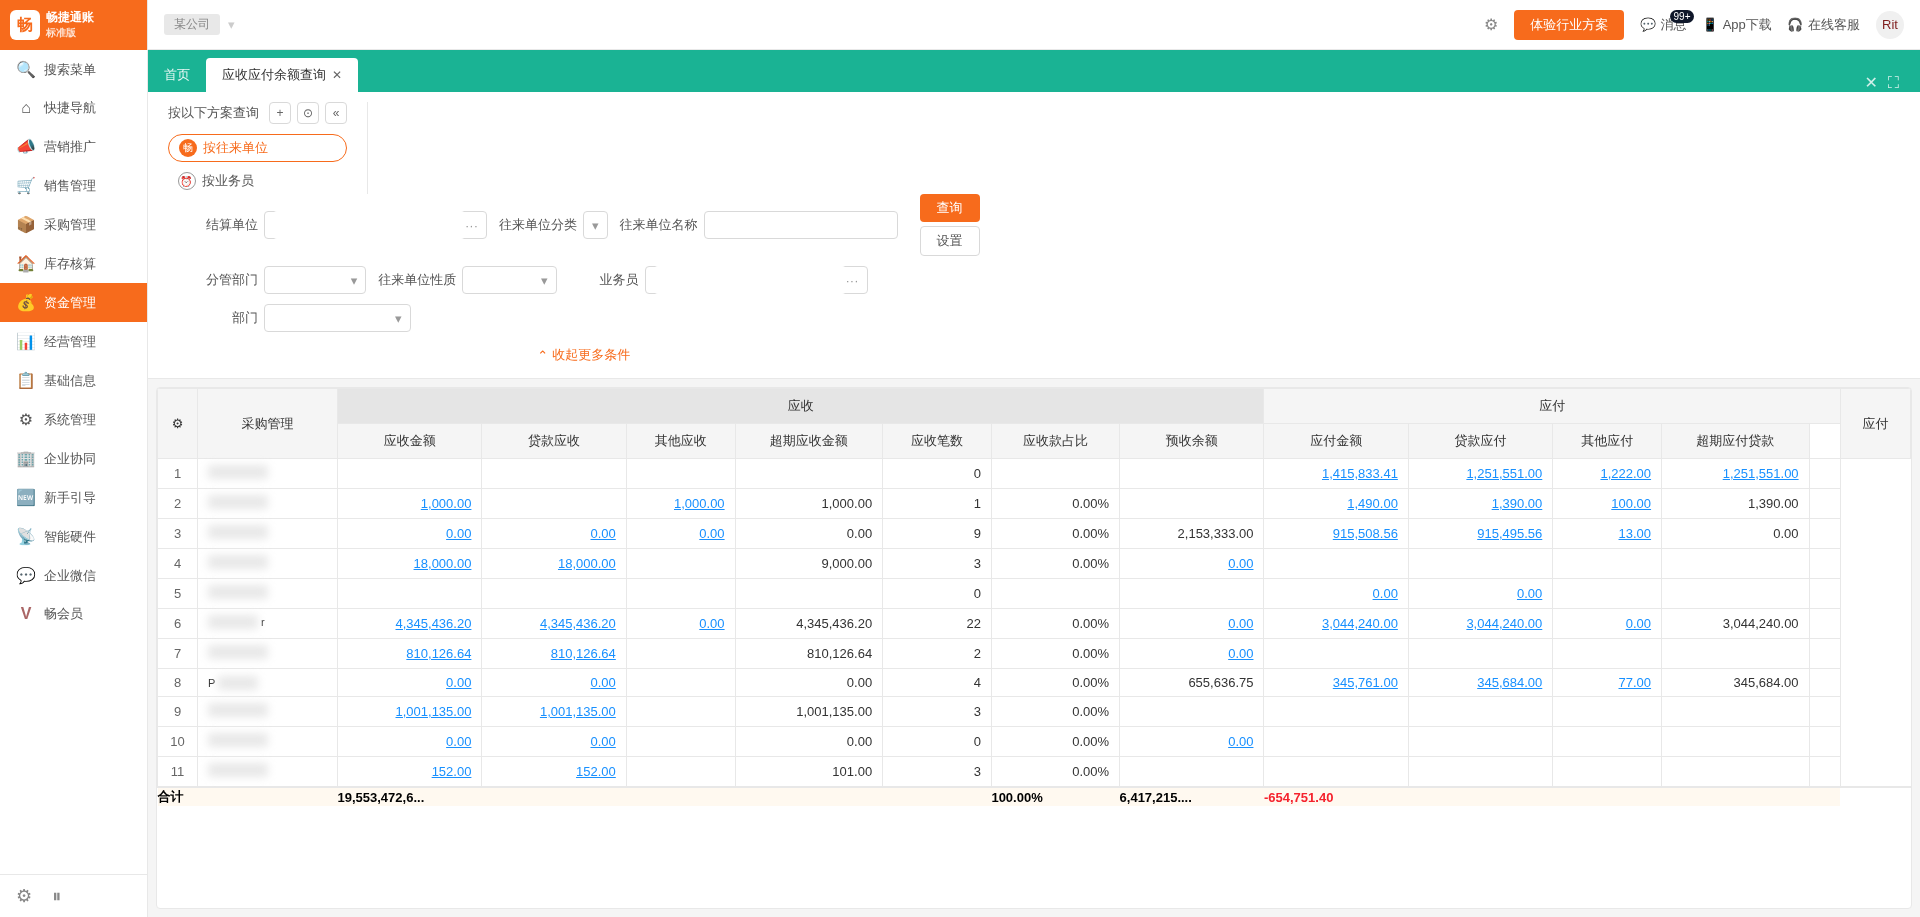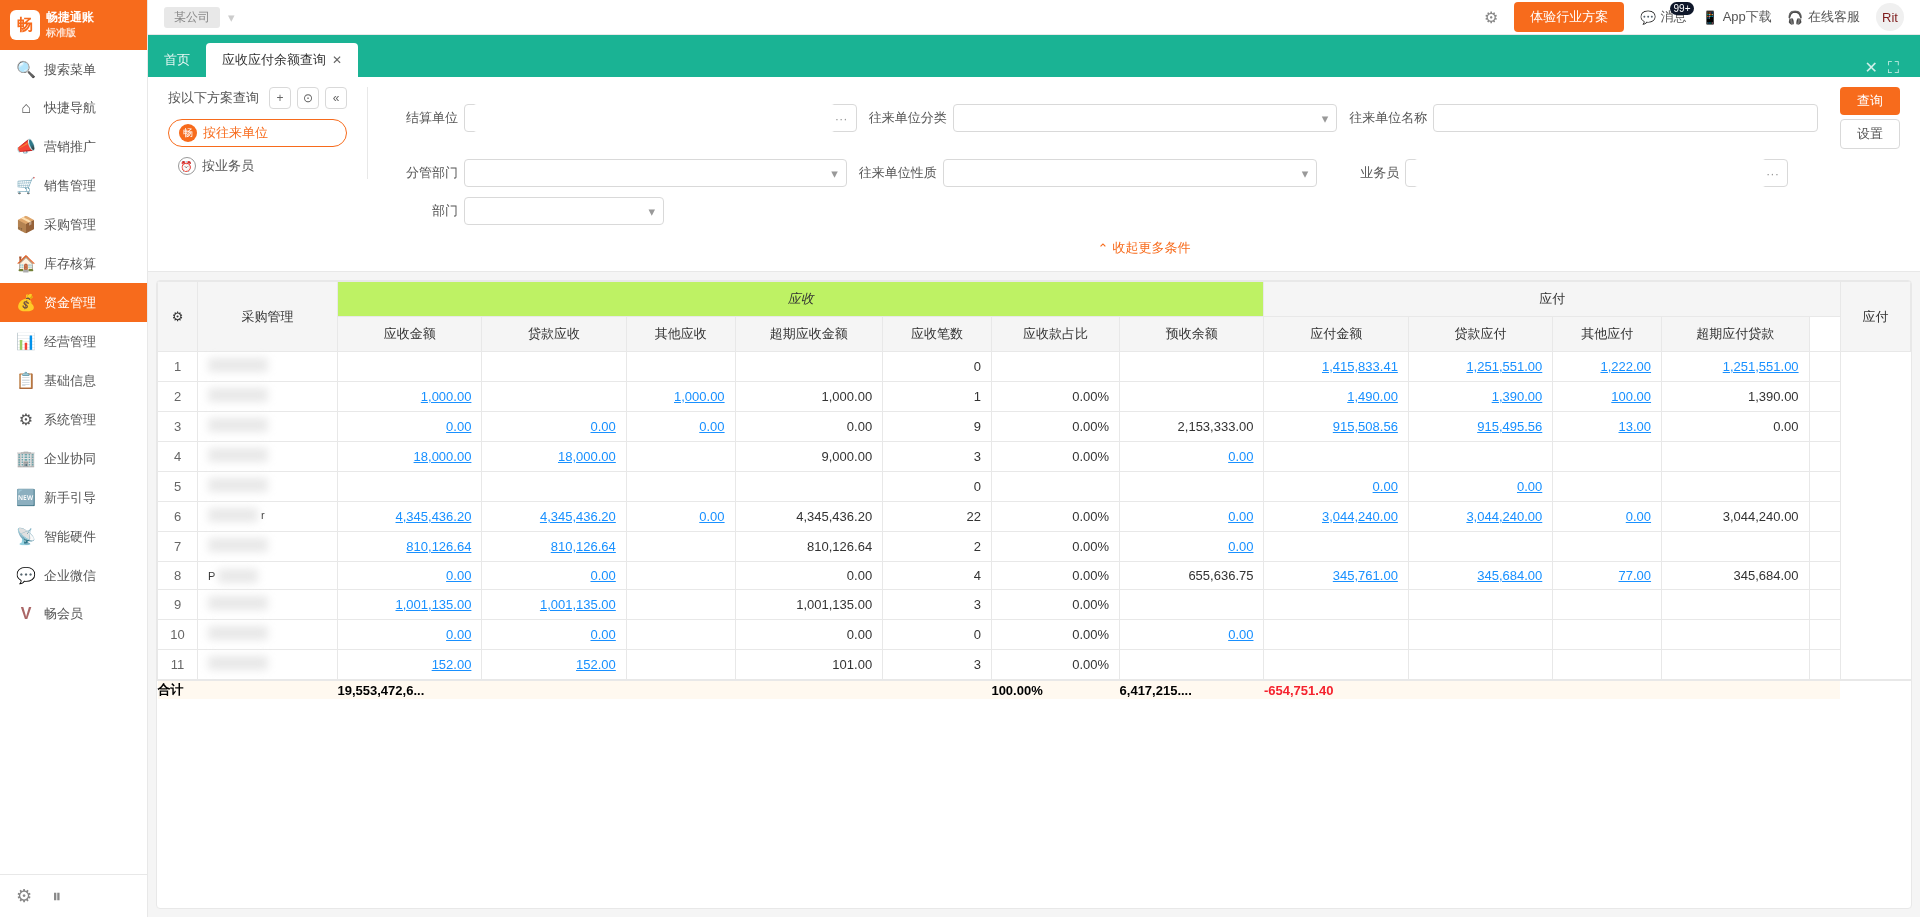--- a/index.html
+++ b/index.html
@@ -62,21 +62,21 @@
     .main-content {
       flex: 1;
       display: flex;
       flex-direction: column;
       height: 917px;
       overflow: hidden;
     }
 
     
     .top-header {
-      height: 35px;
+      height: 50px;
       background: #fff;
       display: flex;
       align-items: center;
       padding: 0 16px;
       border-bottom: 1px solid #e8e8e8;
       gap: 16px;
     }
     .header-breadcrumb {
       display: flex;
       align-items: center;
@@ -506,21 +506,21 @@
     <div class="tab-bar-right">
       <span class="tab-bar-icon">✕</span>
       <span class="tab-bar-icon">⛶</span>
     </div>
   </div>
 
   <div class="page-container">
 
 
     <div class="filter-area">
-      <div style="display:flex;gap:0;align-items:flex-start;">
+      <div style="display:flex;gap:0;align-items:flex-start;flex-direction:column;">
 
         <div style="min-width:180px;padding-right:20px;border-right:1px solid #e8e8e8;">
           <div class="filter-scheme">
             <span class="scheme-label">按以下方案查询</span>
             <div class="scheme-actions">
               <div class="scheme-action-btn">+</div>
               <div class="scheme-action-btn">⊙</div>
               <div class="scheme-action-btn">«</div>
             </div>
           </div>
@@ -609,21 +609,21 @@
     </div>
 
     <div class="table-container">
       <table>
         <thead>
           <tr>
             <th rowspan="2" style="width:40px;">
               <span style="cursor:pointer;">⚙</span>
             </th>
             <th rowspan="2" style="width:140px;">采购管理</th>
-            <th colspan="7" class="th-group" style="background:#bef264;font-style:italic;">应收</th>
+            <th colspan="7" class="th-group" style="background:#e5e5e5;">应收</th>
             <th colspan="5" class="th-group">应付</th>
             <th rowspan="2">应付</th>
           </tr>
           <tr>
             <th>应收金额</th>
             <th>贷款应收</th>
             <th>其他应收</th>
             <th>超期应收金额</th>
             <th>应收笔数</th>
             <th>应收款占比</th>

